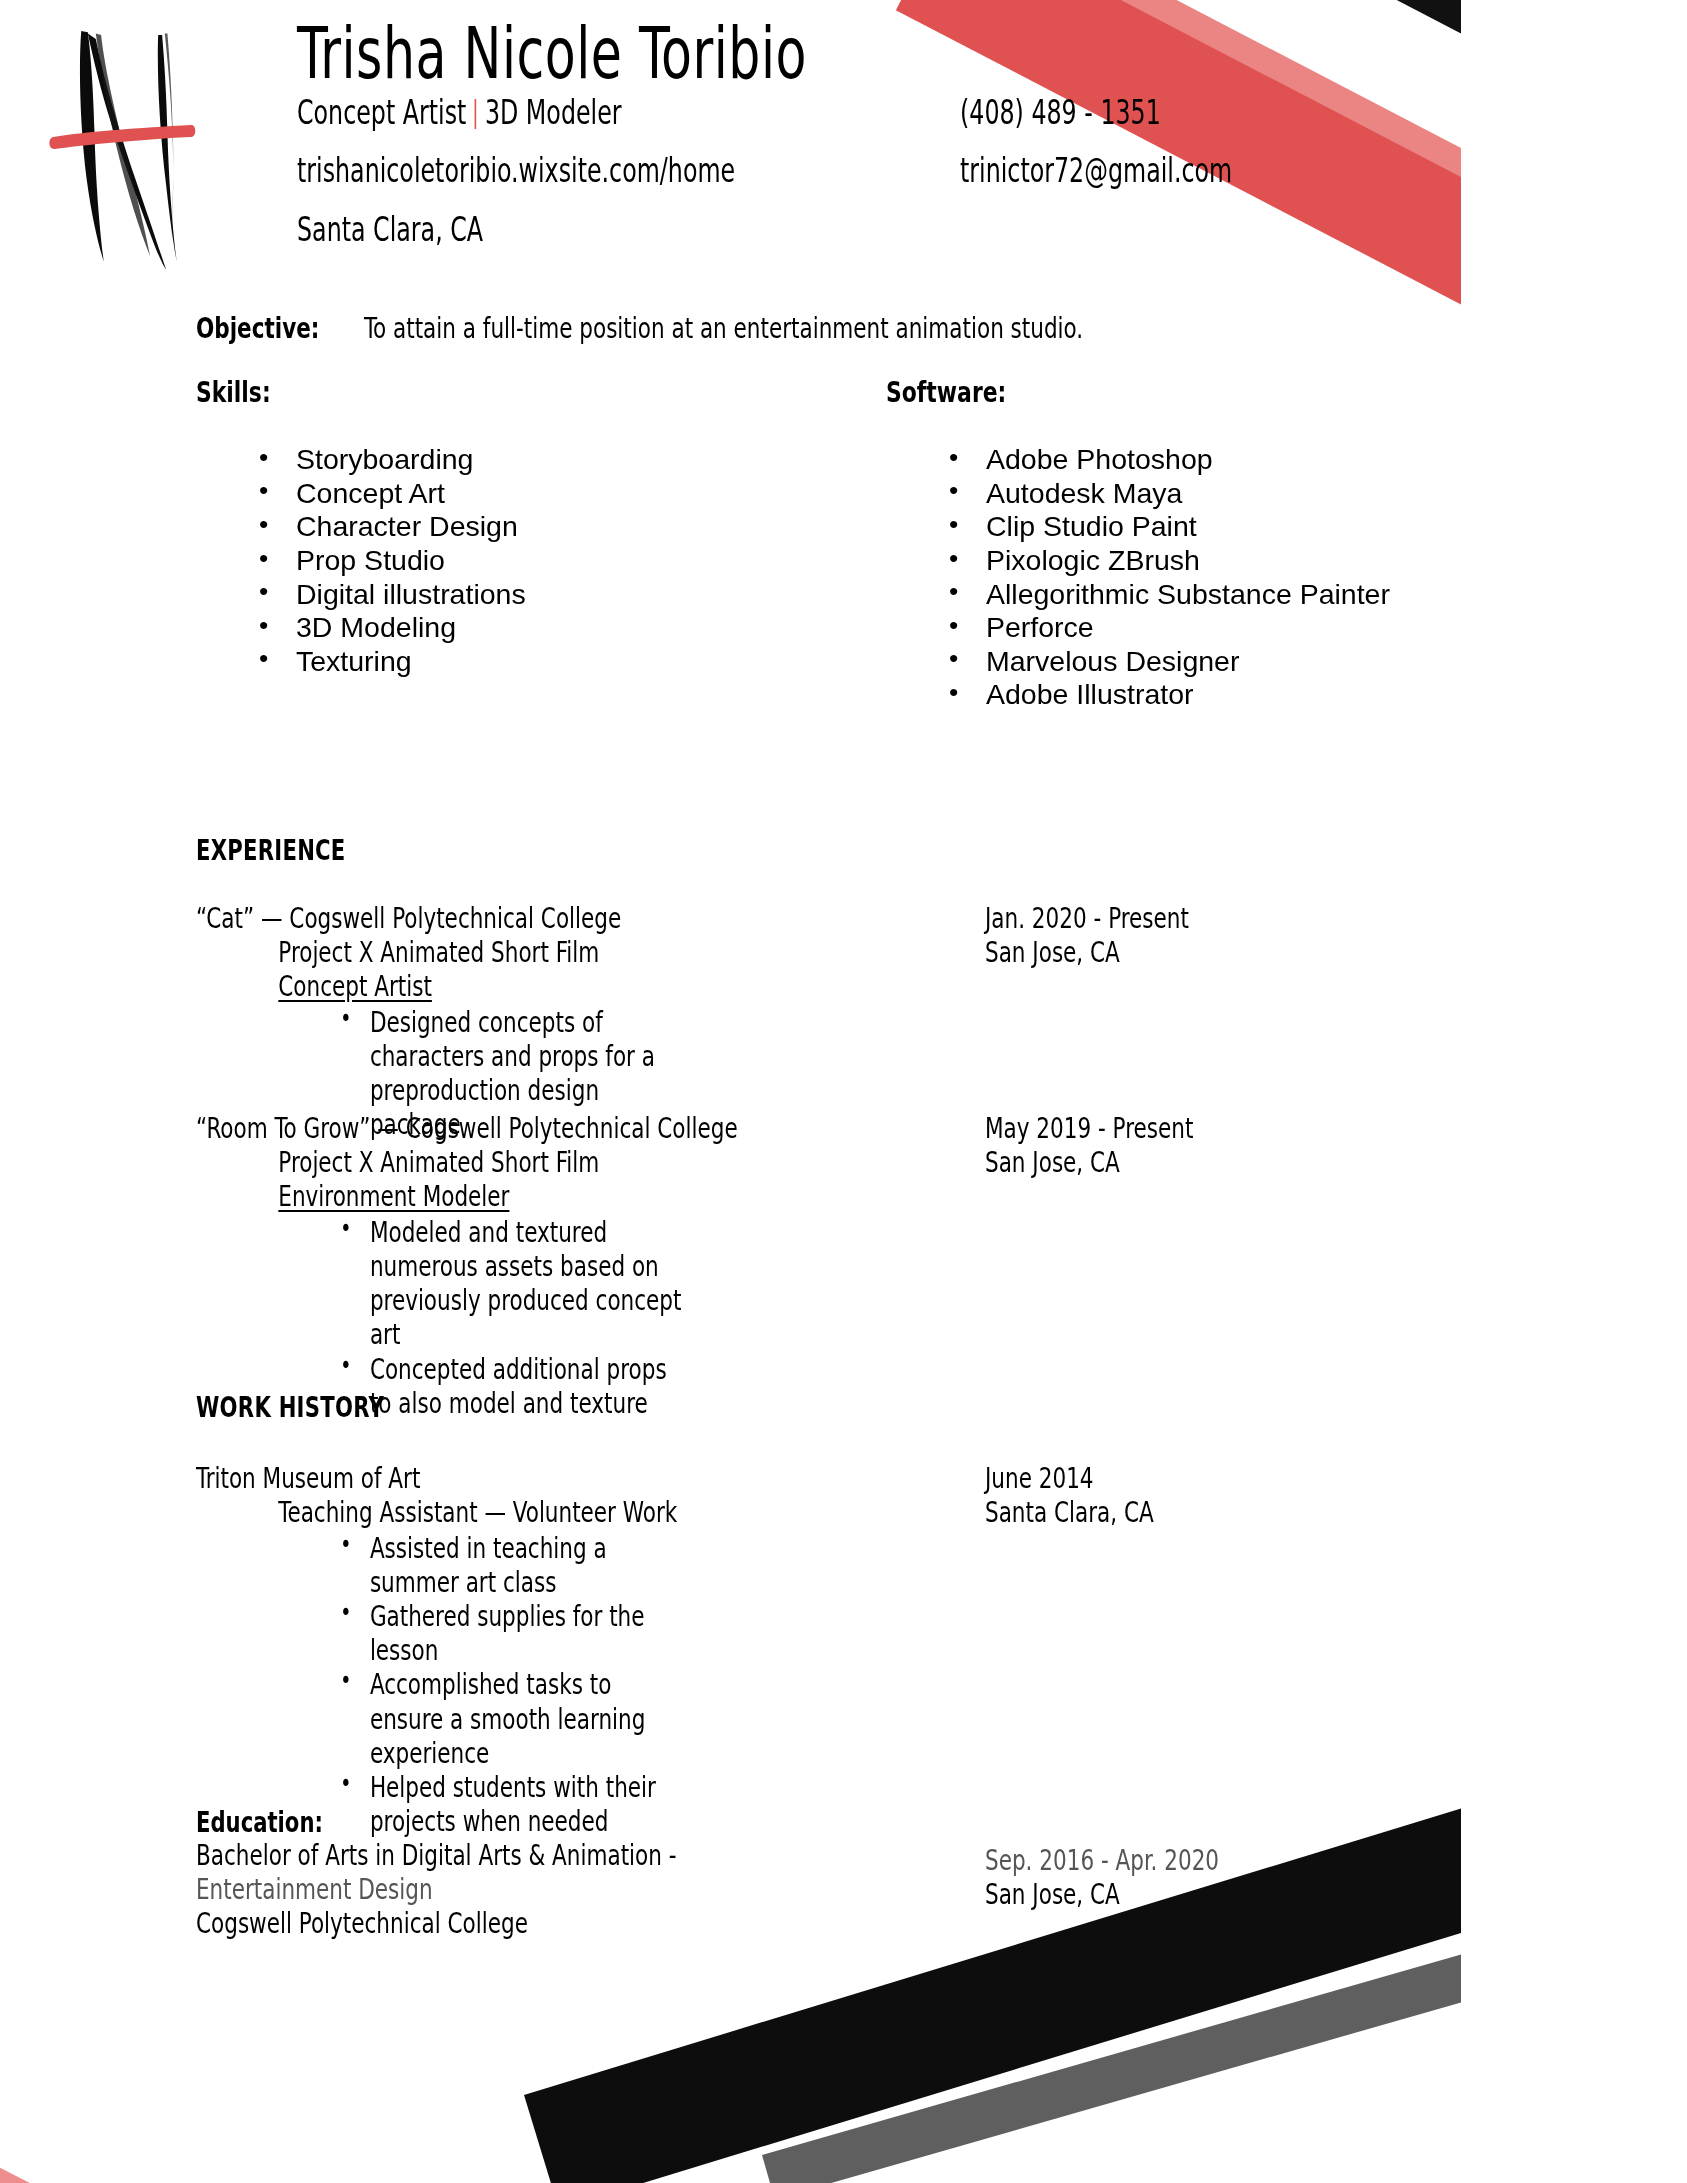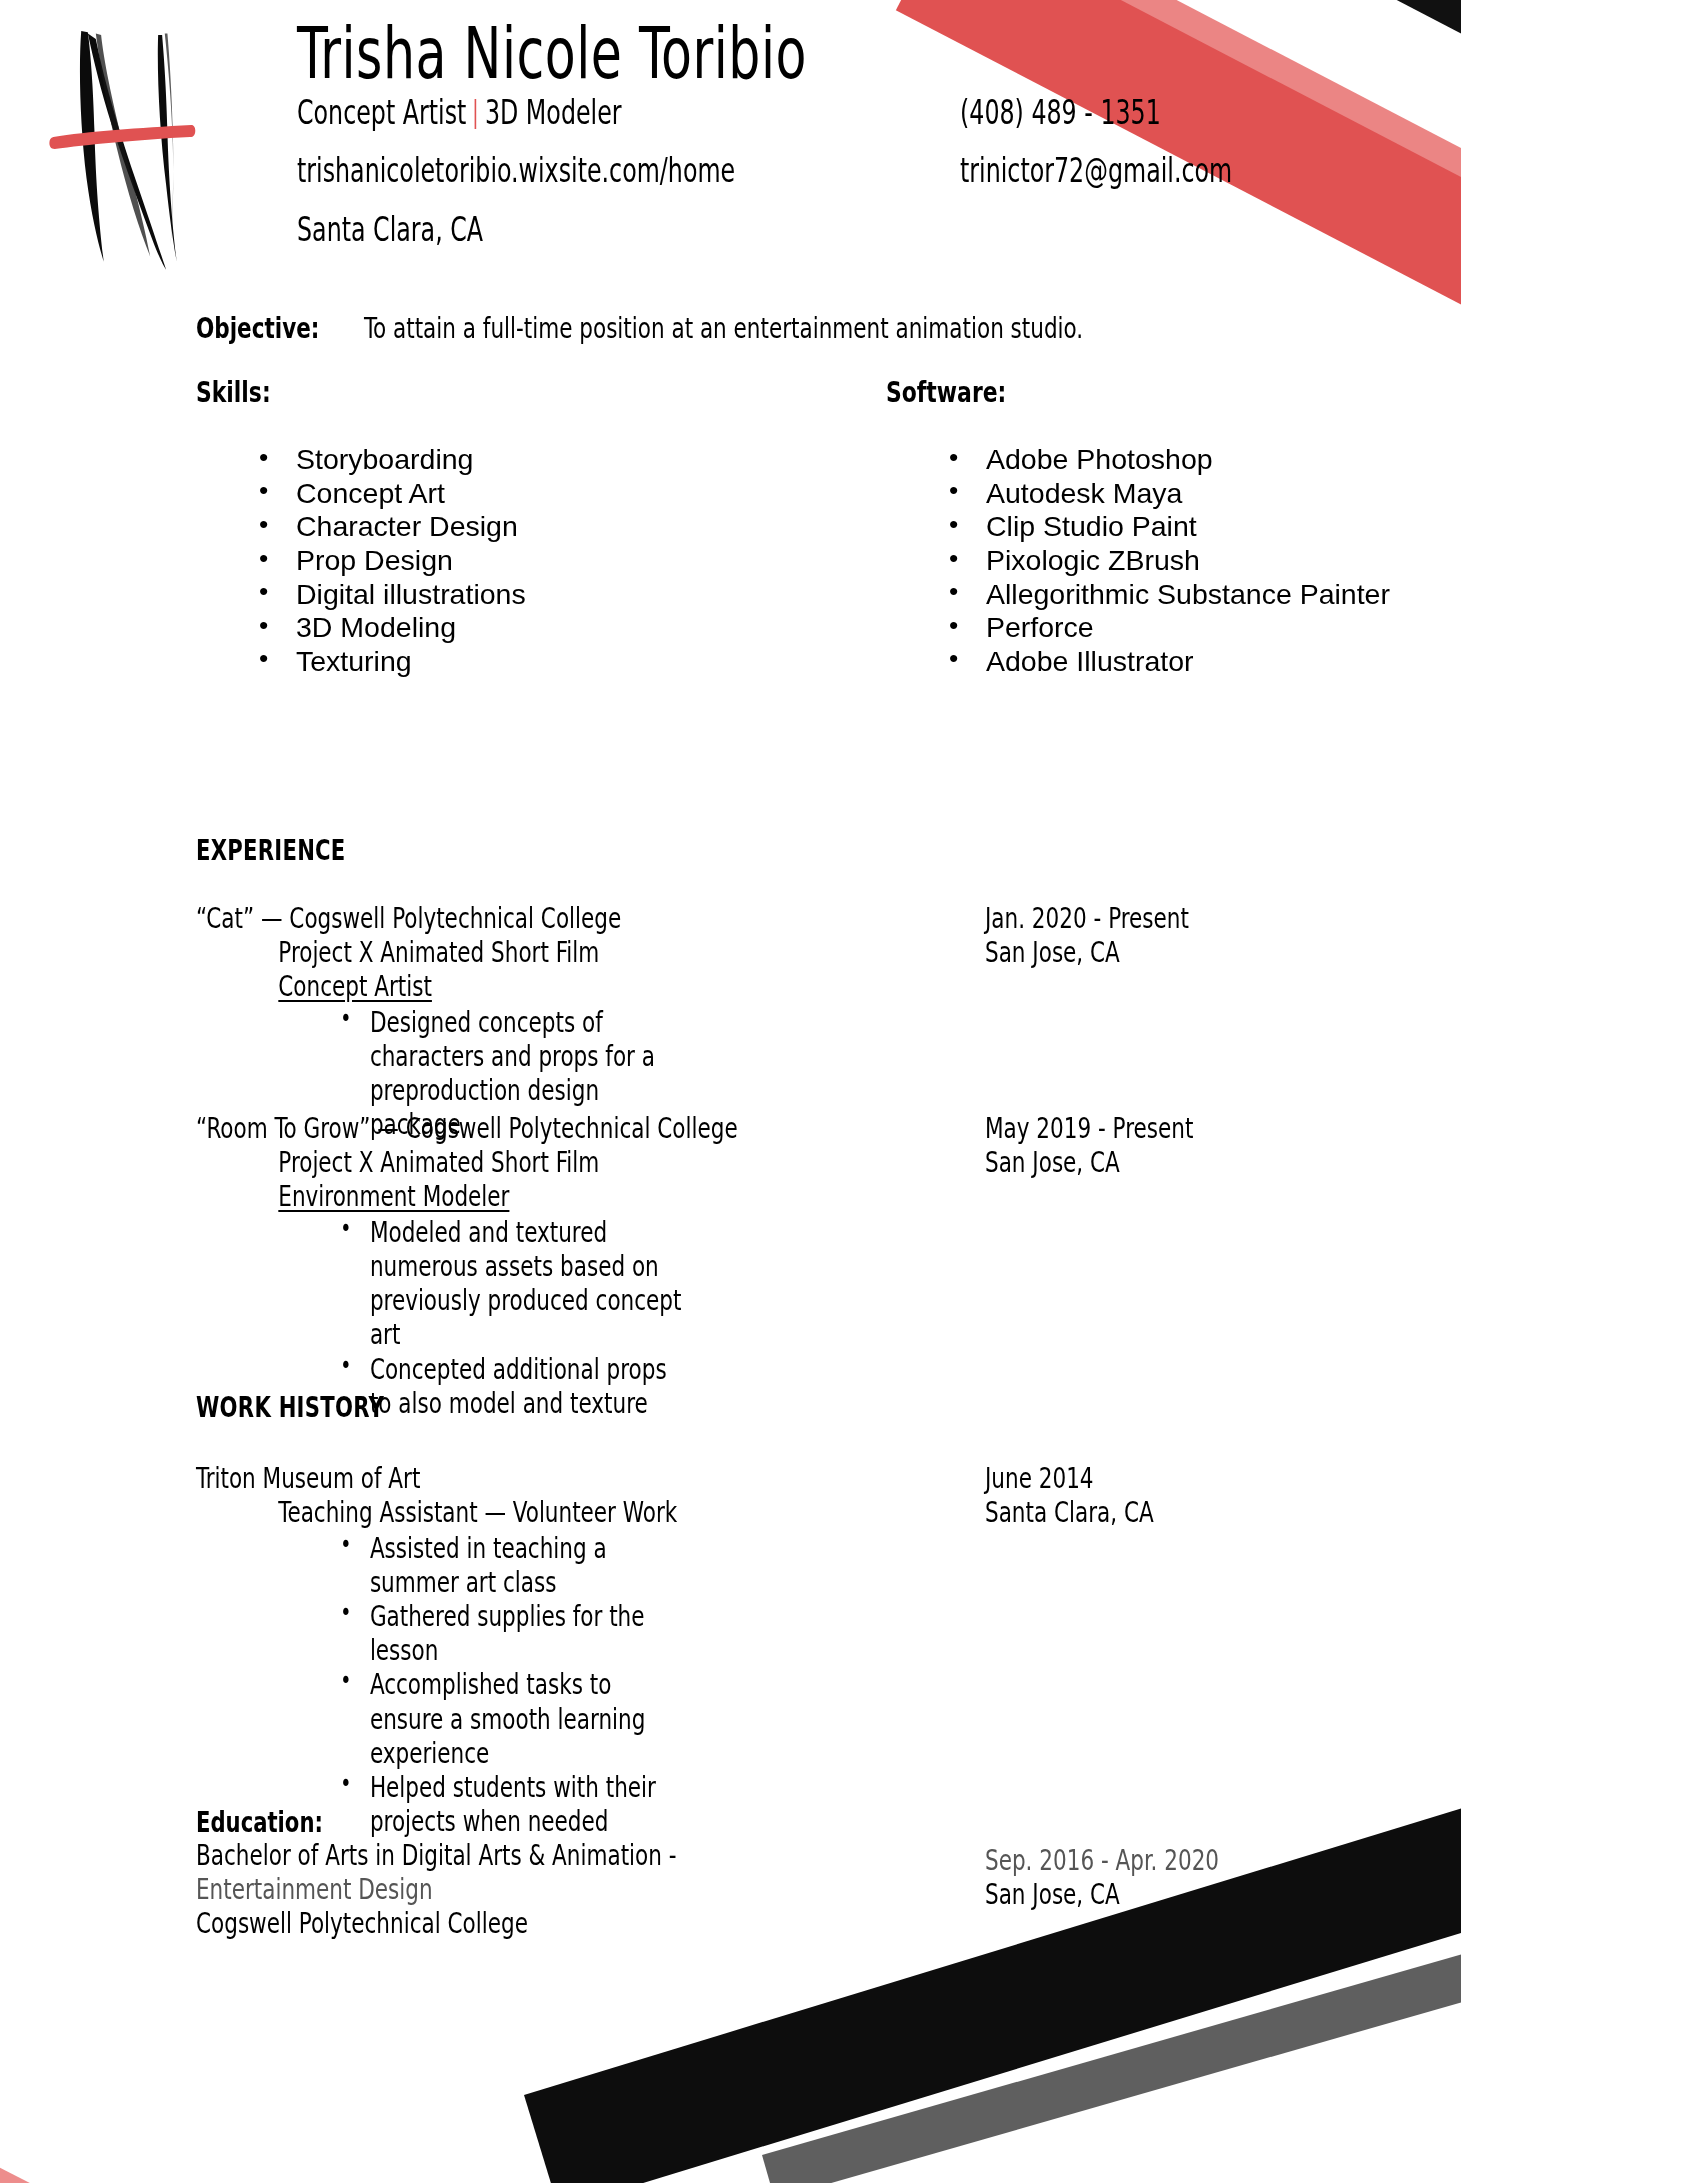--- a/index.html
+++ b/index.html
@@ -276,33 +276,34 @@
       <span class="obj-label">Objective:</span><span class="obj-text">To attain a full-time position at an entertainment animation studio.</span>
     </div>
 
     <div class="sec-heading narrow col-head-skills">Skills:</div>
     <div class="sec-heading narrow col-head-software">Software:</div>
 
     <ul class="bullets skills-list">
       <li>Storyboarding</li>
       <li>Concept Art</li>
       <li>Character Design</li>
-      <li>Prop Design</li>
+      <li>Prop Studio</li>
       <li>Digital illustrations</li>
       <li>3D Modeling</li>
       <li>Texturing</li>
     </ul>
 
     <ul class="bullets software-list">
       <li>Adobe Photoshop</li>
       <li>Autodesk Maya</li>
       <li>Clip Studio Paint</li>
       <li>Pixologic ZBrush</li>
       <li>Allegorithmic Substance Painter</li>
       <li>Perforce</li>
+      <li>Marvelous Designer</li>
       <li>Adobe Illustrator</li>
     </ul>
 
     <div class="big-head narrow" style="top:522px;">EXPERIENCE</div>
 
     <div class="entry narrow" style="left:196px; top:590px;">
       <div class="e-title">“Cat” — Cogswell Polytechnical College</div>
       <div class="e-sub">Project X Animated Short Film</div>
       <div class="e-role">Concept Artist</div>
       <ul class="sub-bullets">

